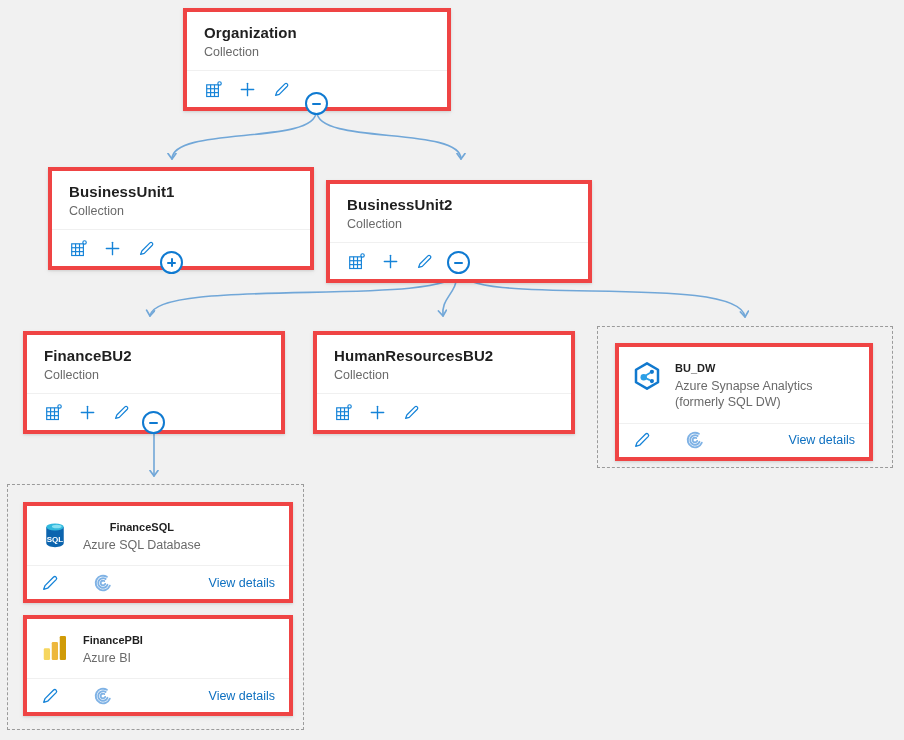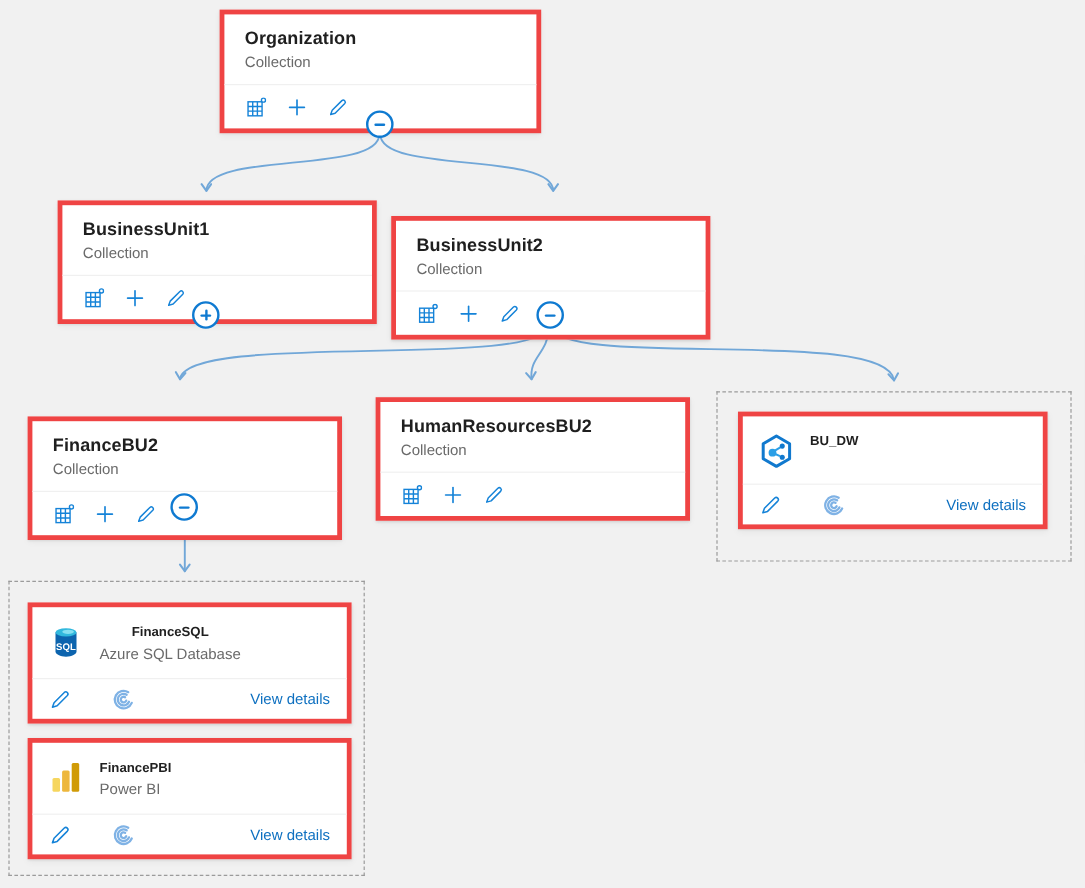--- a/index.html
+++ b/index.html
@@ -33,21 +33,21 @@
   .coll-toolbar{
     border-top:1px solid #f0f0f0;
     height:36px;display:flex;align-items:center;gap:17px;padding:0 18px;
   }
   .tool-icon{width:17px;height:17px;display:inline-flex;cursor:pointer;}
   .tool-icon svg{width:100%;height:100%;}
   
   .pos-org{left:183px;top:8px;width:268px;}
   .pos-bu1{left:48px;top:167px;width:266px;}
   .pos-bu2{left:326px;top:180px;width:266px;}
-  .pos-fin{left:23px;top:347px;width:262px;}
+  .pos-fin{left:23px;top:331px;width:262px;}
   .pos-hr{left:313px;top:331px;width:262px;}
   
   .expander{
     position:absolute;width:19px;height:19px;border-radius:50%;
     background:#fff;border:2px solid #0f7ad1;z-index:5;cursor:pointer;
     display:flex;align-items:center;justify-content:center;box-sizing:content-box;
   }
   .expander .h{width:9px;height:2px;background:#0f7ad1;border-radius:1px;}
   .expander .v{position:absolute;width:2px;height:9px;background:#0f7ad1;border-radius:1px;}
   .exp-org{left:305px;top:92px;}
@@ -290,20 +290,21 @@
               <polygon points="12,1.9 20.8,7 20.8,17 12,22.1 3.2,17 3.2,7" fill="#ffffff" stroke="#1179ce" stroke-width="2" stroke-linejoin="round"></polygon>
               <line x1="11" y1="11.6" x2="14.6" y2="9.4" stroke="#2b9fe6" stroke-width="1.4"></line>
               <line x1="11.2" y1="13.9" x2="14.4" y2="15.3" stroke="#2b9fe6" stroke-width="1.4"></line>
               <circle cx="9.4" cy="13" r="2.6" fill="#2b9fe6"></circle>
               <circle cx="15.9" cy="8.6" r="1.7" fill="#1179ce"></circle>
               <circle cx="15.9" cy="16" r="1.7" fill="#1179ce"></circle>
             </svg>
         </span>
         <div>
           <div class="asset-title">BU_DW</div>
+          <div class="asset-sub">Azure Synapse Analytics (formerly SQL DW)</div>
         </div>
       </div>
       <div class="asset-footer">
         <span class="tool-icon">
           <svg viewBox="0 0 16 16">
               <path d="M3.6,10.3 L11.2,2.7 a1.6,1.6 0 0 1 2.26,2.26 L5.9,12.6 L2.4,13.6 Z" fill="none" stroke="#1583d8" stroke-width="1.15" stroke-linejoin="round"></path>
             </svg>
         </span>
         <span class="tool-icon">
           <svg viewBox="0 0 16 16">
@@ -359,21 +360,21 @@
       <div class="asset-body">
         <span class="asset-icon">
           <svg viewBox="0 0 24 24">
               <rect x="3" y="12.2" width="5" height="9.3" rx="1" fill="#f6d65f"></rect>
               <rect x="9.4" y="7.2" width="5" height="14.3" rx="1" fill="#edb73d"></rect>
               <rect x="15.8" y="2.3" width="5" height="19.2" rx="1" fill="#d09b07"></rect>
             </svg>
         </span>
         <div>
           <div class="asset-title">FinancePBI</div>
-          <div class="asset-sub">Power BI</div>
+          <div class="asset-sub">Azure BI</div>
         </div>
       </div>
       <div class="asset-footer">
         <span class="tool-icon">
           <svg viewBox="0 0 16 16">
               <path d="M3.6,10.3 L11.2,2.7 a1.6,1.6 0 0 1 2.26,2.26 L5.9,12.6 L2.4,13.6 Z" fill="none" stroke="#1583d8" stroke-width="1.15" stroke-linejoin="round"></path>
             </svg>
         </span>
         <span class="tool-icon">
           <svg viewBox="0 0 16 16">

